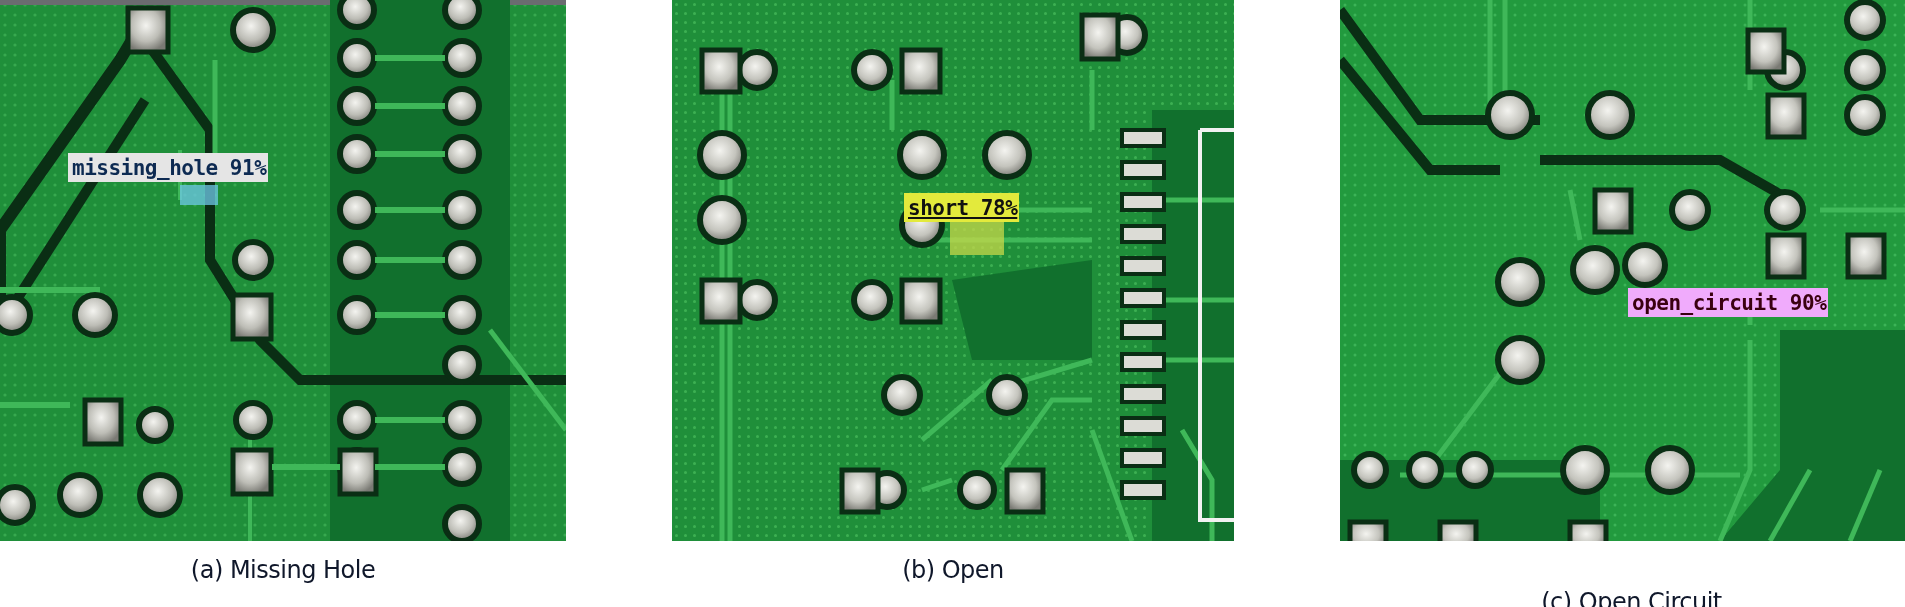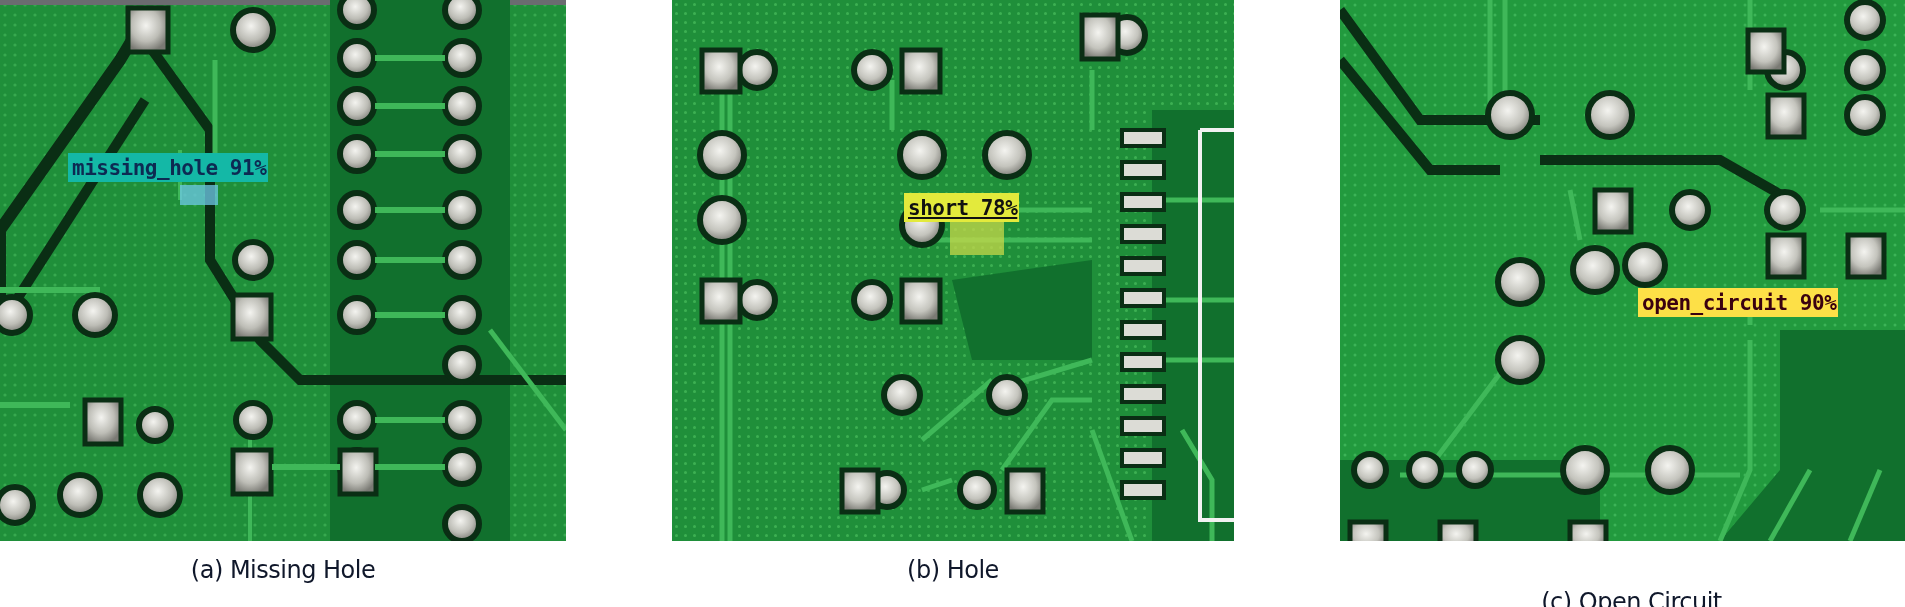--- a/index.html
+++ b/index.html
@@ -93,21 +93,21 @@
         <line x1="375" y1="210" x2="445" y2="210"></line>
       <line x1="375" y1="260" x2="445" y2="260"></line>
         <line x1="375" y1="315" x2="445" y2="315"></line>
       <line x1="375" y1="420" x2="445" y2="420"></line>
         <line x1="375" y1="467" x2="445" y2="467"></line>
       <line x1="272" y1="467" x2="340" y2="467"></line>
         <line x1="0" y1="405" x2="70" y2="405"></line>
     </g>
   </svg>
   <div class="det-box" style="left:180px;top:185px;width:38px;height:20px;background:#6fc8e8;"></div>
-  <div class="det-label" style="left:68px;top:153px;background:#14b8a6;color:#0d2a52;">missing_hole 91%</div>
+  <div class="det-label" style="left:68px;top:153px;background:#e5e5e5;color:#0d2a52;">missing_hole 91%</div>
 </div>
 
 <div class="panel" style="left:672px;width:562px;">
   <svg width="562" height="541">
     <defs>
       <pattern id="dotsB" width="9" height="9" patternUnits="userSpaceOnUse">
         <rect width="9" height="9" fill="#1f8f3a"></rect>
         <circle cx="4.5" cy="4.5" r="1.5" fill="#3cb052"></circle>
       </pattern>
       <radialGradient id="padGB" cx="45%" cy="40%" r="60%">
@@ -246,18 +246,18 @@
       <rect x="428" y="95" width="36" height="42"></rect>
       <rect x="255" y="190" width="36" height="42"></rect>
       <rect x="428" y="235" width="36" height="42"></rect>
       <rect x="508" y="235" width="36" height="42"></rect>
       <rect x="408" y="30" width="36" height="42"></rect>
       <rect x="10" y="522" width="36" height="30"></rect>
       <rect x="100" y="522" width="36" height="30"></rect>
       <rect x="230" y="522" width="36" height="30"></rect>
     </g>
   </svg>
-  <div class="det-label" style="left:288px;top:288px;background:#fde047;color:#3a0010;margin-left:10px;">open_circuit 90%</div>
+  <div class="det-label" style="left:288px;top:288px;background:#f0abfc;color:#3a0010;">open_circuit 90%</div>
 </div>
 
 <div class="caption" style="left:0;width:566px;">(a) Missing Hole</div>
-<div class="caption" style="left:672px;width:562px;">(b) Hole</div>
+<div class="caption" style="left:672px;width:562px;">(b) Open</div>
 <div class="caption" style="left:1349px;width:565px;margin-top:32px;">(c) Open Circuit</div>
 
 </body></html>

